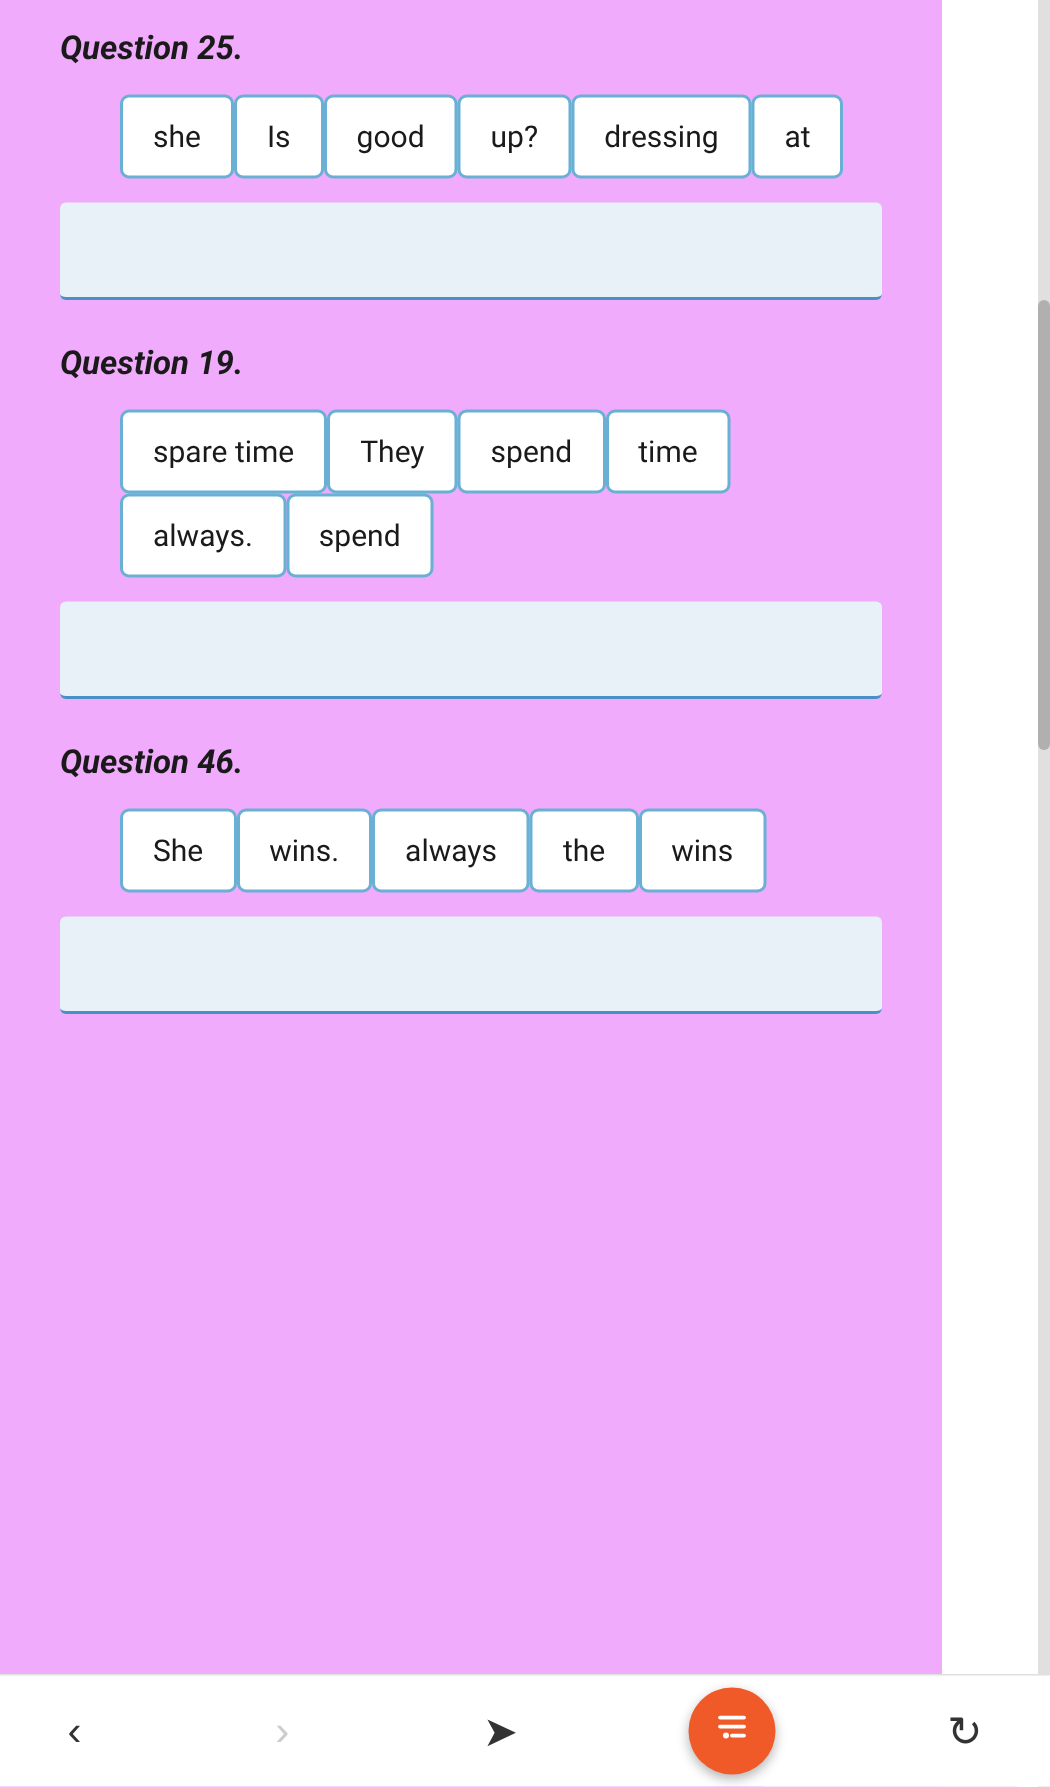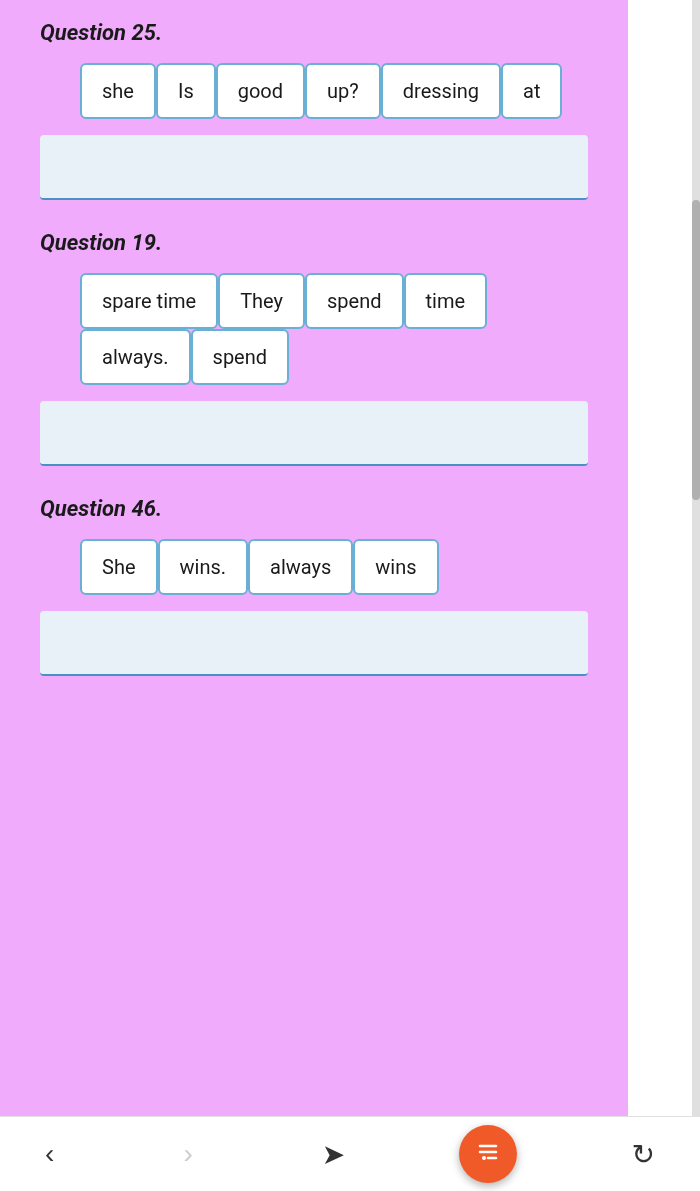--- a/index.html
+++ b/index.html
@@ -179,20 +179,21 @@
       </div>
       <div class="answer-box"></div>
     </div>
 
     <div class="question-section">
       <div class="question-label">Question 46.</div>
       <div class="word-tiles">
         <div class="word-tile">She</div>
         <div class="word-tile">wins.</div>
         <div class="word-tile">always</div>
+        <div class="word-tile">the</div>
         <div class="word-tile">wins</div>
       </div>
       <div class="partial-answer-box"></div>
     </div>
 
   </div>
 
   <div class="scrollbar-indicator">
     <div class="scrollbar-thumb"></div>
   </div>

